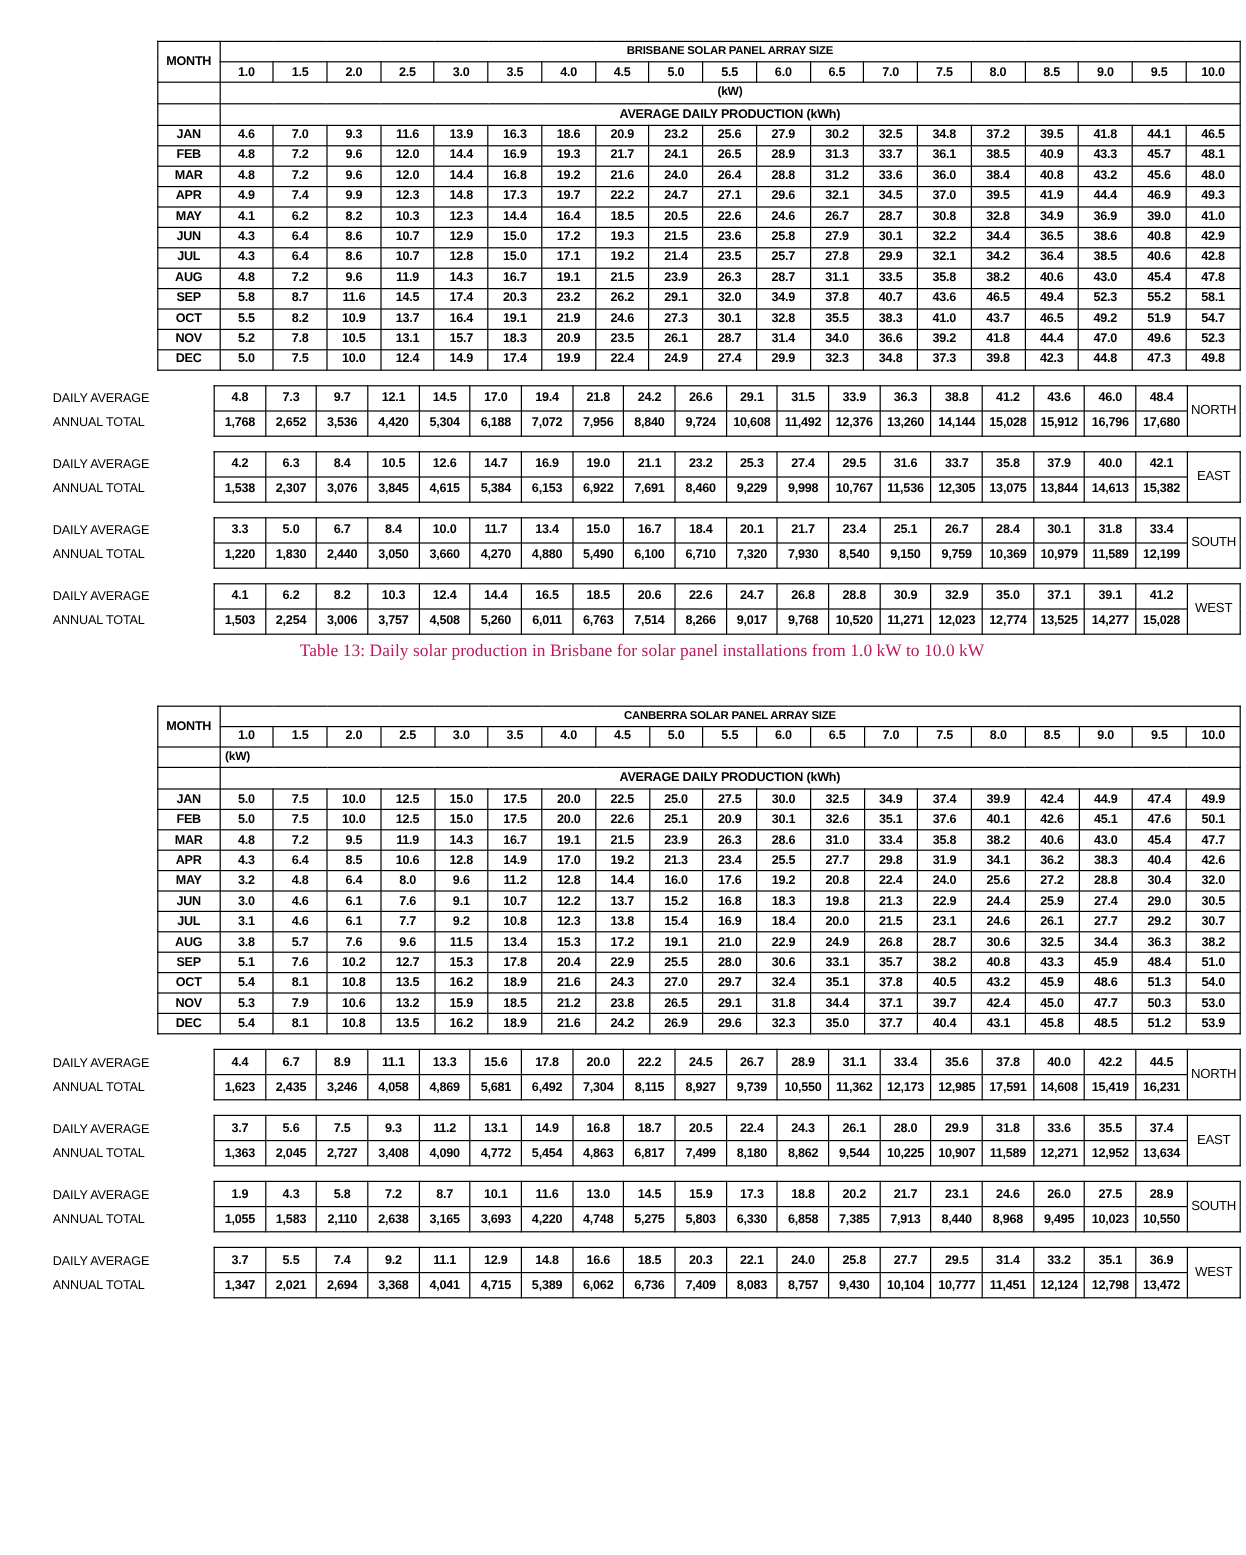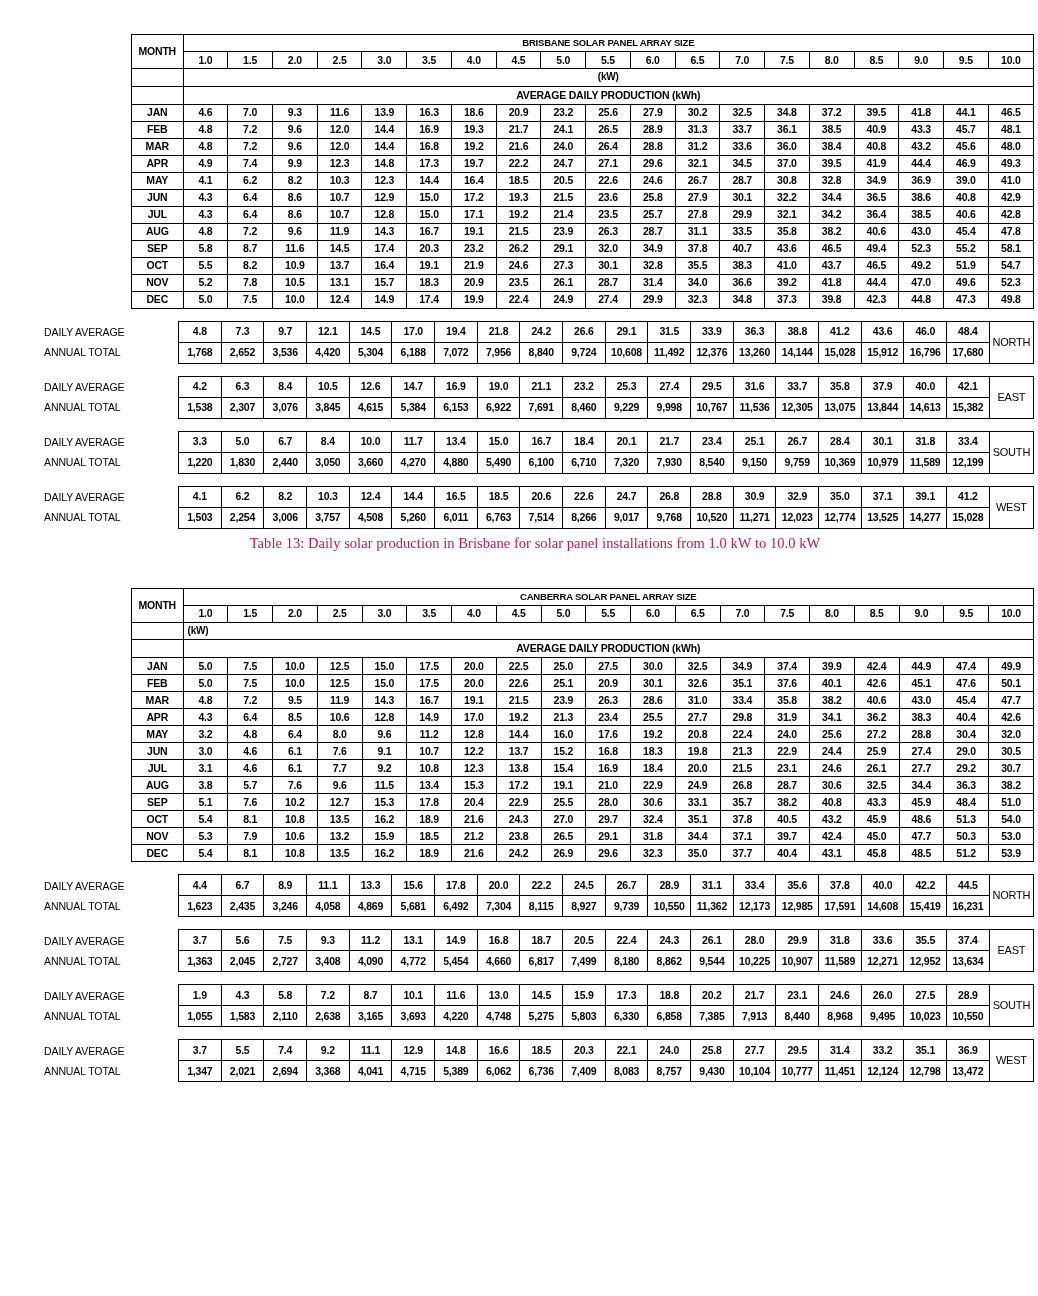--- a/index.html
+++ b/index.html
@@ -1232,21 +1232,21 @@
                 <td class="dir-cell" rowspan="2">EAST</td>
               </tr>
               <tr>
                 <td>1,363</td>
                 <td>2,045</td>
                 <td>2,727</td>
                 <td>3,408</td>
                 <td>4,090</td>
                 <td>4,772</td>
                 <td>5,454</td>
-                <td>4,660</td>
+                <td>4,863</td>
                 <td>6,817</td>
                 <td>7,499</td>
                 <td>8,180</td>
                 <td>8,862</td>
                 <td>9,544</td>
                 <td>10,225</td>
                 <td>10,907</td>
                 <td>11,589</td>
                 <td>12,271</td>
                 <td>12,952</td>

